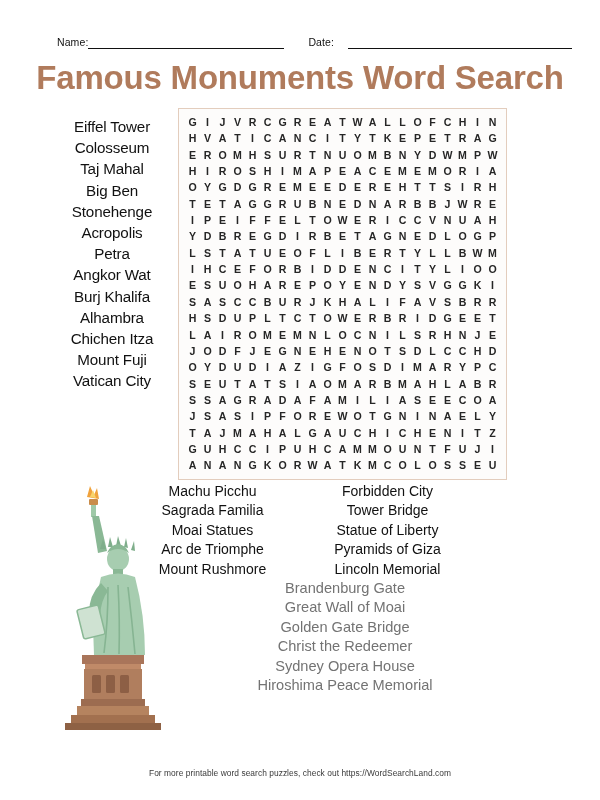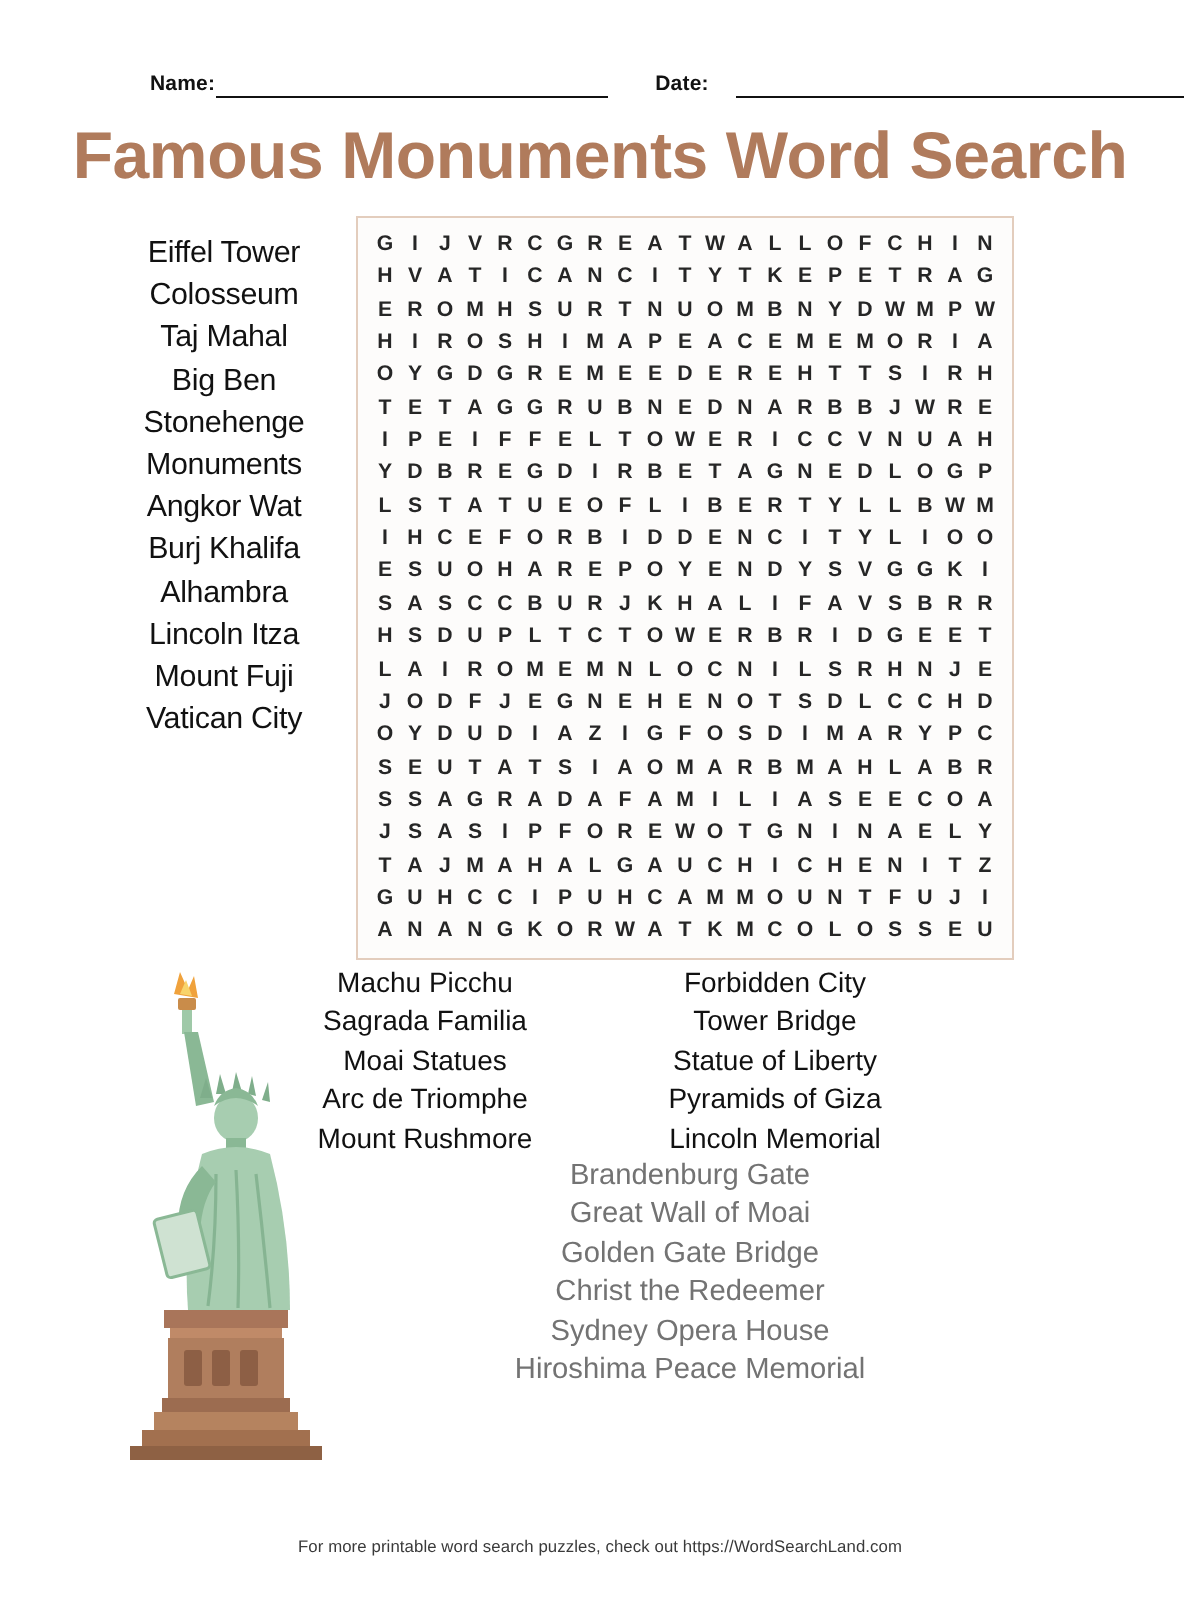--- a/index.html
+++ b/index.html
@@ -20,24 +20,23 @@
 
   
   .namedate {
     position: absolute;
     top: 36px;
     left: 57px;
     right: 57px;
     display: flex;
     align-items: flex-start;
     font-size: 10.5px;
-    font-weight: bold;
+    font-weight: normal;
     color: #111;
     letter-spacing: .1px;
-    margin-left: 18px;
   }
   .nd-group { display: flex; align-items: flex-end; }
   .nd-label { white-space: nowrap; padding-bottom: 1px; }
   .nd-rule {
     display: inline-block;
     border-bottom: 1.2px solid #111;
     height: 1px;
   }
   .nd-name .nd-rule { width: 196px; }
   .nd-date { margin-left: 24px; gap: 14px; }
@@ -182,25 +181,26 @@
 <div class="title">Famous Monuments Word Search</div>
 
 <div class="middle">
 
   <div class="wordlist-left">
       <div>Eiffel Tower</div>
       <div>Colosseum</div>
       <div>Taj Mahal</div>
       <div>Big Ben</div>
       <div>Stonehenge</div>
-      <div>Monuments</div>
+      <div>Acropolis</div>
+      <div>Petra</div>
       <div>Angkor Wat</div>
       <div>Burj Khalifa</div>
       <div>Alhambra</div>
-      <div>Lincoln Itza</div>
+      <div>Chichen Itza</div>
       <div>Mount Fuji</div>
       <div>Vatican City</div>
     </div>
 
   <div class="grid-panel">
     <div class="grid">
         <div class="grid-row">
           <span class="grid-cell">G</span>
           <span class="grid-cell">I</span>
           <span class="grid-cell">J</span>

